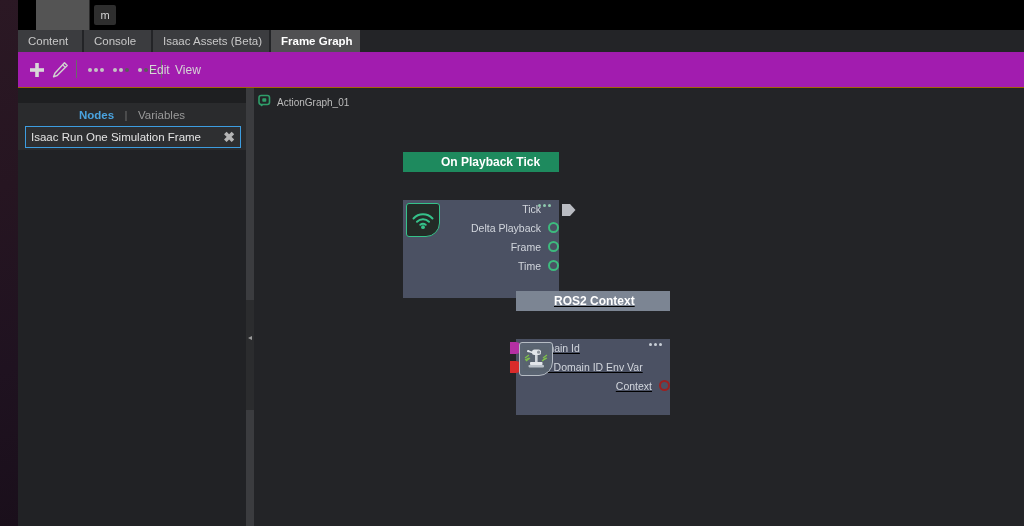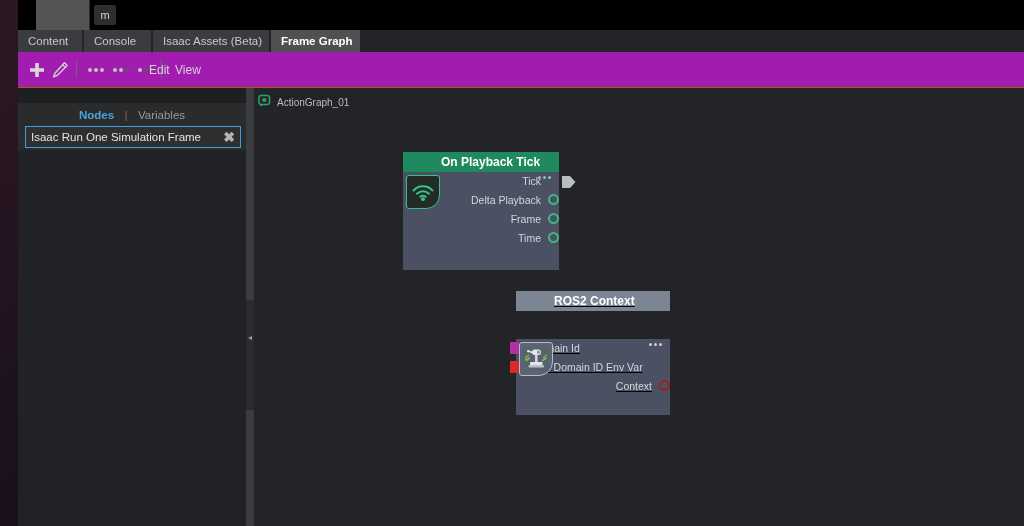--- a/index.html
+++ b/index.html
@@ -353,21 +353,21 @@
             <circle cx="12" cy="17.2" r="1.9" fill="#35c28a"></circle>
           </svg>
         </div>
 
         <div class="node-dots">
           <i></i>
             <i></i>
             <i></i>
         </div>
 
-        <div class="port-row out" style="">
+        <div class="port-row out" style="margin-top:28px;">
           <span class="port-label">Tick</span>
           <span class="port-exec" style="right:-2px; top:3px;">
             <svg width="16" height="14" viewBox="0 0 16 14" aria-hidden="true">
               <path d="M1 1 H9 L14.5 7 L9 13 H1 Z" fill="#b9bcc2"></path>
             </svg>
           </span>
         </div>
 
         <div class="port-row out" style="margin-top:1px;">
           <span class="port-label">Delta Playback</span>

